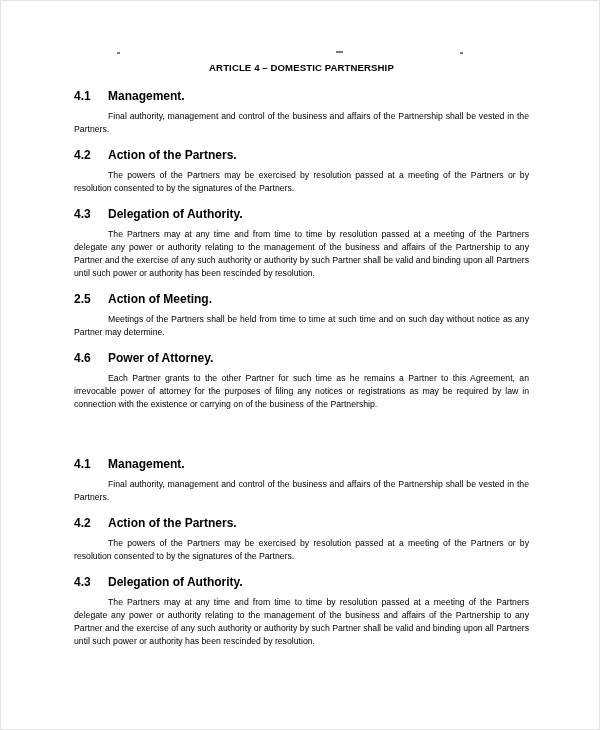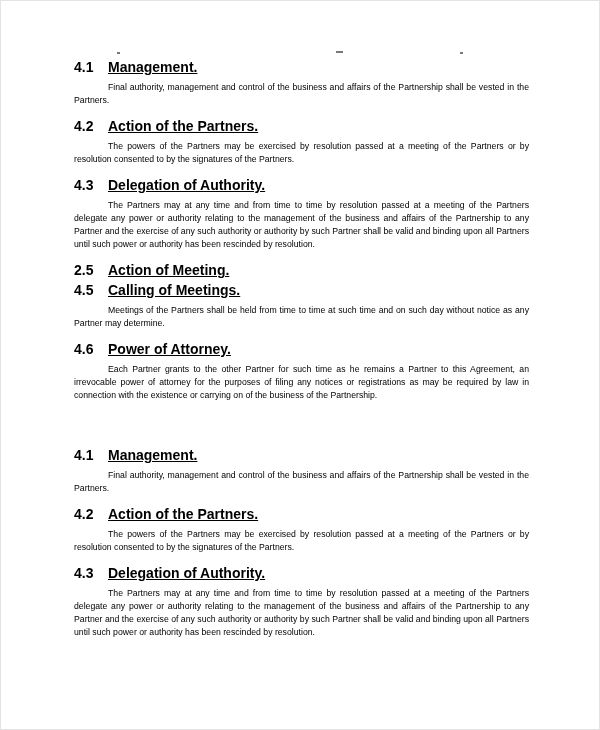--- a/index.html
+++ b/index.html
@@ -53,26 +53,25 @@
     letter-spacing: 0.1px;
     margin: 0 0 16px 0;
     line-height: 13px;
   }
 
   .section {
     margin: 0 0 0 0;
   }
 
   .section-heading {
-    font-size: 14px;
+    font-size: 12px;
     font-weight: bold;
     line-height: 12px;
     margin: 0 0 8px 0;
     white-space: nowrap;
-    text-decoration: underline;
   }
   .section-heading .num {
     display: inline-block;
     width: 34px;
   }
 
   .section-body {
     font-size: 8.7px;
     line-height: 13px;
     text-align: justify;
@@ -92,20 +91,21 @@
 <div class="page">
 
   <div class="artifact-row">
     <span class="artifact a1"></span>
     <span class="artifact a2"></span>
     <span class="artifact a3"></span>
   </div>
 
   <div class="content">
 
+    <div class="doc-title">ARTICLE 4 – DOMESTIC PARTNERSHIP</div>
 
     <div>
 
       <div class="section">
         <div class="section-heading"><span class="num">4.1</span><span>Management.</span></div>
         <p class="section-body">Final authority, management and control of the business and affairs of the Partnership shall be vested in the Partners.</p>
       </div>
 
       <div class="section">
         <div class="section-heading"><span class="num">4.2</span><span>Action of the Partners.</span></div>
@@ -115,21 +115,20 @@
       <div class="section">
         <div class="section-heading"><span class="num">4.3</span><span>Delegation of Authority.</span></div>
         <p class="section-body">The Partners may at any time and from time to time by resolution passed at a meeting of the Partners delegate any power or authority relating to the management of the business and affairs of the Partnership to any Partner and the exercise of any such authority or authority by such Partner shall be valid and binding upon all Partners until such power or authority has been rescinded by resolution.</p>
       </div>
 
       <div class="section">
         <div class="section-heading"><span class="num">2.5</span><span>Action of Meeting.</span></div>
       </div>
 
       <div class="section">
-        <div class="section-heading"><span class="num">4.5</span><span>Calling of Meetings.</span></div>
         <p class="section-body">Meetings of the Partners shall be held from time to time at such time and on such day without notice as any Partner may determine.</p>
       </div>
 
       <div class="section">
         <div class="section-heading"><span class="num">4.6</span><span>Power of Attorney.</span></div>
         <p class="section-body">Each Partner grants to the other Partner for such time as he remains a Partner to this Agreement, an irrevocable power of attorney for the purposes of filing any notices or registrations as may be required by law in connection with the existence or carrying on of the business of the Partnership.</p>
       </div>
 
     </div>
 

